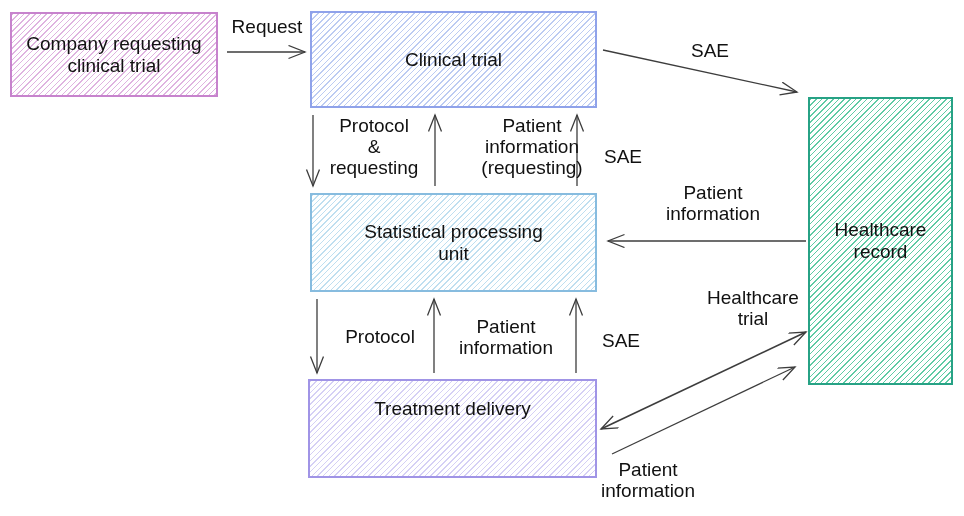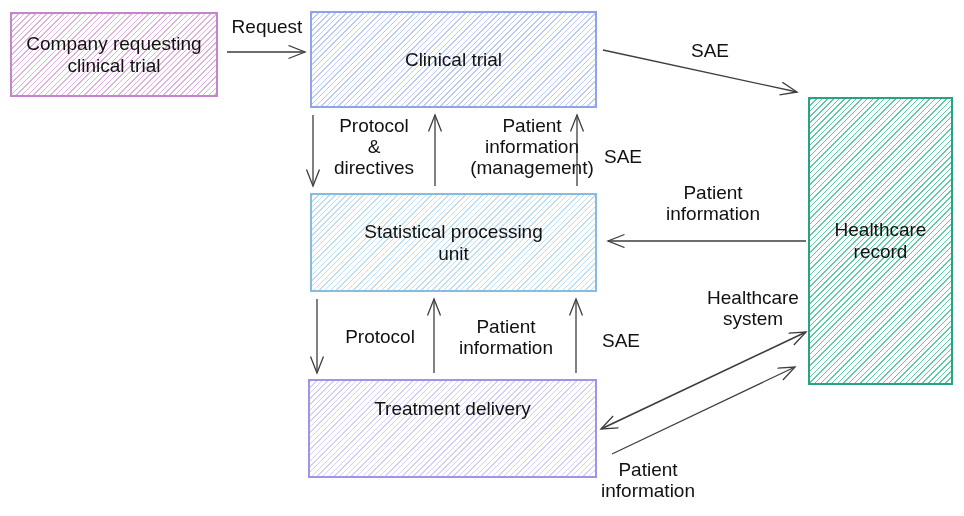--- a/index.html
+++ b/index.html
@@ -139,27 +139,27 @@
     <span>Request</span>
   </div>
 
   <div class="elabel" id="lbl-sae-top">
     <span>SAE</span>
   </div>
 
   <div class="elabel" id="lbl-prot-dir">
     <span>Protocol</span>
     <span>&amp;</span>
-    <span>directives</span>
+    <span>requesting</span>
   </div>
 
   <div class="elabel" id="lbl-pat-stat">
     <span>Patient</span>
     <span>information</span>
-    <span>(management)</span>
+    <span>(requesting)</span>
   </div>
 
   <div class="elabel" id="lbl-sae-mid">
     <span>SAE</span>
   </div>
 
   <div class="elabel" id="lbl-pat-from-hs">
     <span>Patient</span>
     <span>information</span>
   </div>
@@ -172,21 +172,21 @@
     <span>Patient</span>
     <span>information</span>
   </div>
 
   <div class="elabel" id="lbl-sae-lower">
     <span>SAE</span>
   </div>
 
   <div class="elabel" id="lbl-hc-record">
     <span>Healthcare</span>
-    <span>system</span>
+    <span>trial</span>
   </div>
 
   <div class="elabel" id="lbl-pat-to-hs">
     <span>Patient</span>
     <span>information</span>
   </div>
 
 </div>
 
 </body></html>

